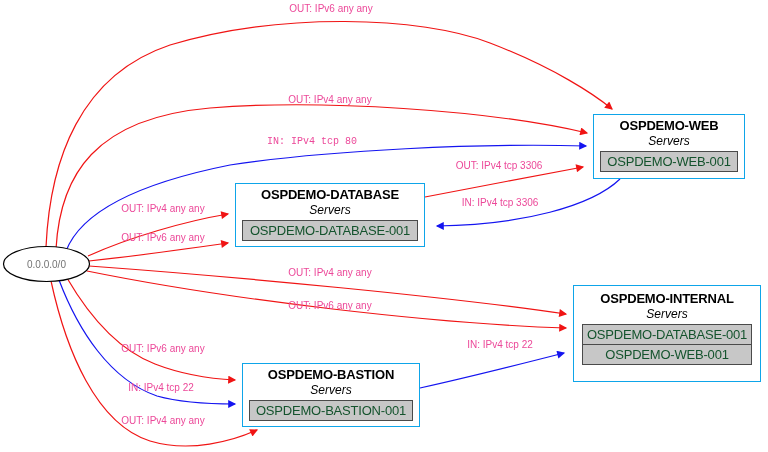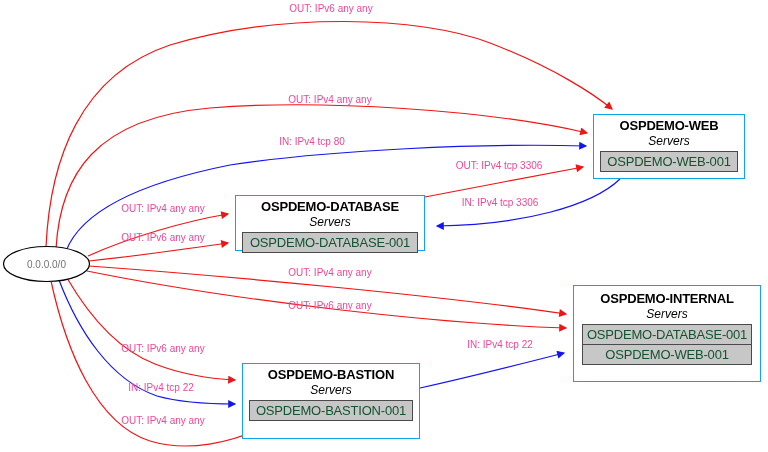--- a/index.html
+++ b/index.html
@@ -100,42 +100,42 @@
   </svg>
 
   <div class="src-label" style="left:3px;top:257px;width:87px;">0.0.0.0/0</div>
 
   <div class="node" style="left:593px;top:114px;width:152px;height:65px;">
     <div class="node-title">OSPDEMO-WEB</div>
     <div class="node-subtitle">Servers</div>
     <div class="member">OSPDEMO-WEB-001</div>
   </div>
 
-  <div class="node" style="left:235px;top:195px;width:190px;height:56px;">
+  <div class="node" style="left:235px;top:183px;width:190px;height:64px;">
     <div class="node-title">OSPDEMO-DATABASE</div>
     <div class="node-subtitle">Servers</div>
     <div class="member">OSPDEMO-DATABASE-001</div>
   </div>
 
   <div class="node" style="left:573px;top:285px;width:188px;height:97px;padding-top:5px;">
     <div class="node-title">OSPDEMO-INTERNAL</div>
     <div class="node-subtitle">Servers</div>
     <div class="member stacked first-stacked">OSPDEMO-DATABASE-001</div>
     <div class="member stacked">OSPDEMO-WEB-001</div>
   </div>
 
-  <div class="node" style="left:242px;top:363px;width:178px;height:76px;">
+  <div class="node" style="left:242px;top:363px;width:178px;height:64px;">
     <div class="node-title">OSPDEMO-BASTION</div>
     <div class="node-subtitle">Servers</div>
     <div class="member">OSPDEMO-BASTION-001</div>
   </div>
 
   <div class="elabel" style="left:331px;top:2px;">OUT: IPv6 any any</div>
   <div class="elabel" style="left:330px;top:93px;">OUT: IPv4 any any</div>
-  <div class="elabel" style="left:312px;top:135px;">IN: IPv4 tcp 80</div>
+  <div class="elabel" style="left:312px;top:135px;font-family:Liberation Mono, monospace;">IN: IPv4 tcp 80</div>
   <div class="elabel" style="left:163px;top:202px;">OUT: IPv4 any any</div>
   <div class="elabel" style="left:163px;top:231px;">OUT: IPv6 any any</div>
   <div class="elabel" style="left:330px;top:266px;">OUT: IPv4 any any</div>
   <div class="elabel" style="left:330px;top:299px;">OUT: IPv6 any any</div>
   <div class="elabel" style="left:163px;top:342px;">OUT: IPv6 any any</div>
   <div class="elabel" style="left:161px;top:381px;">IN: IPv4 tcp 22</div>
   <div class="elabel" style="left:163px;top:414px;">OUT: IPv4 any any</div>
   <div class="elabel" style="left:499px;top:159px;">OUT: IPv4 tcp 3306</div>
   <div class="elabel" style="left:500px;top:196px;">IN: IPv4 tcp 3306</div>
   <div class="elabel" style="left:500px;top:338px;">IN: IPv4 tcp 22</div>

